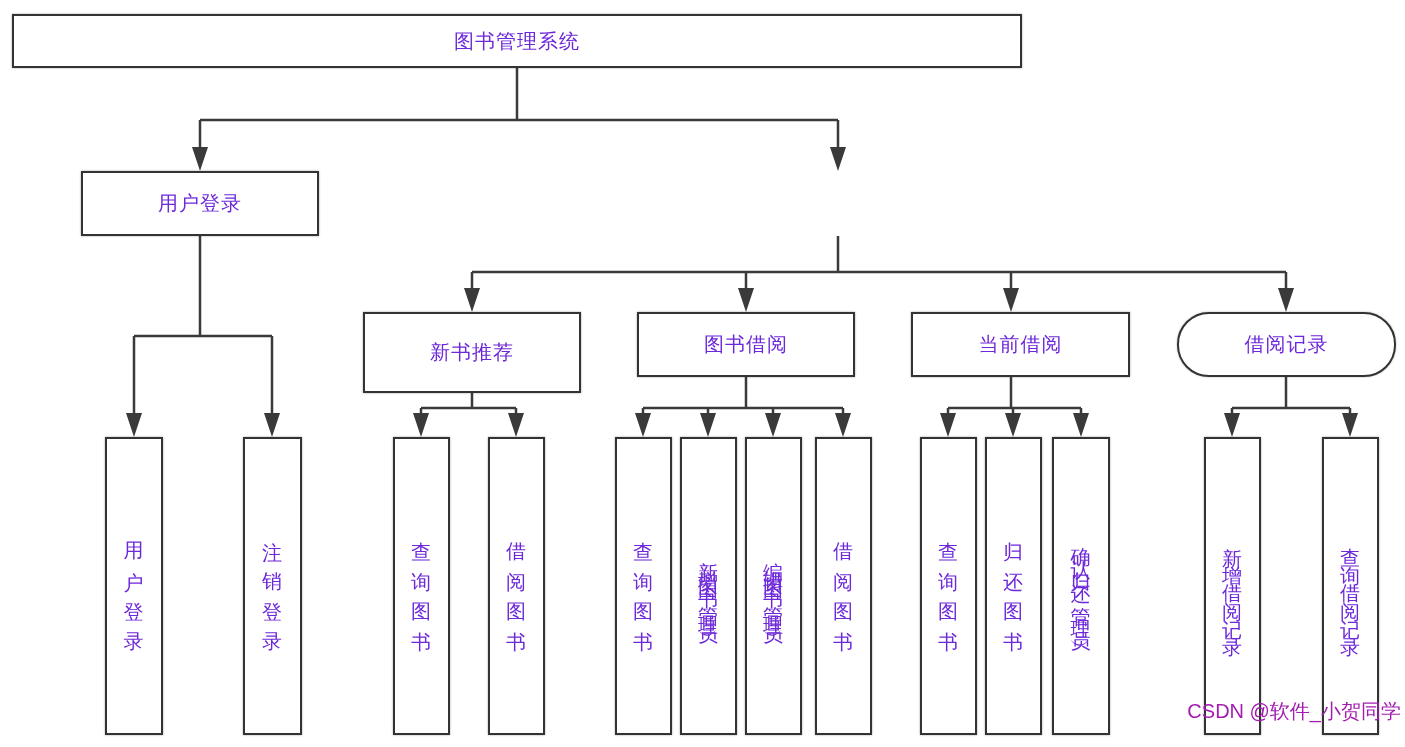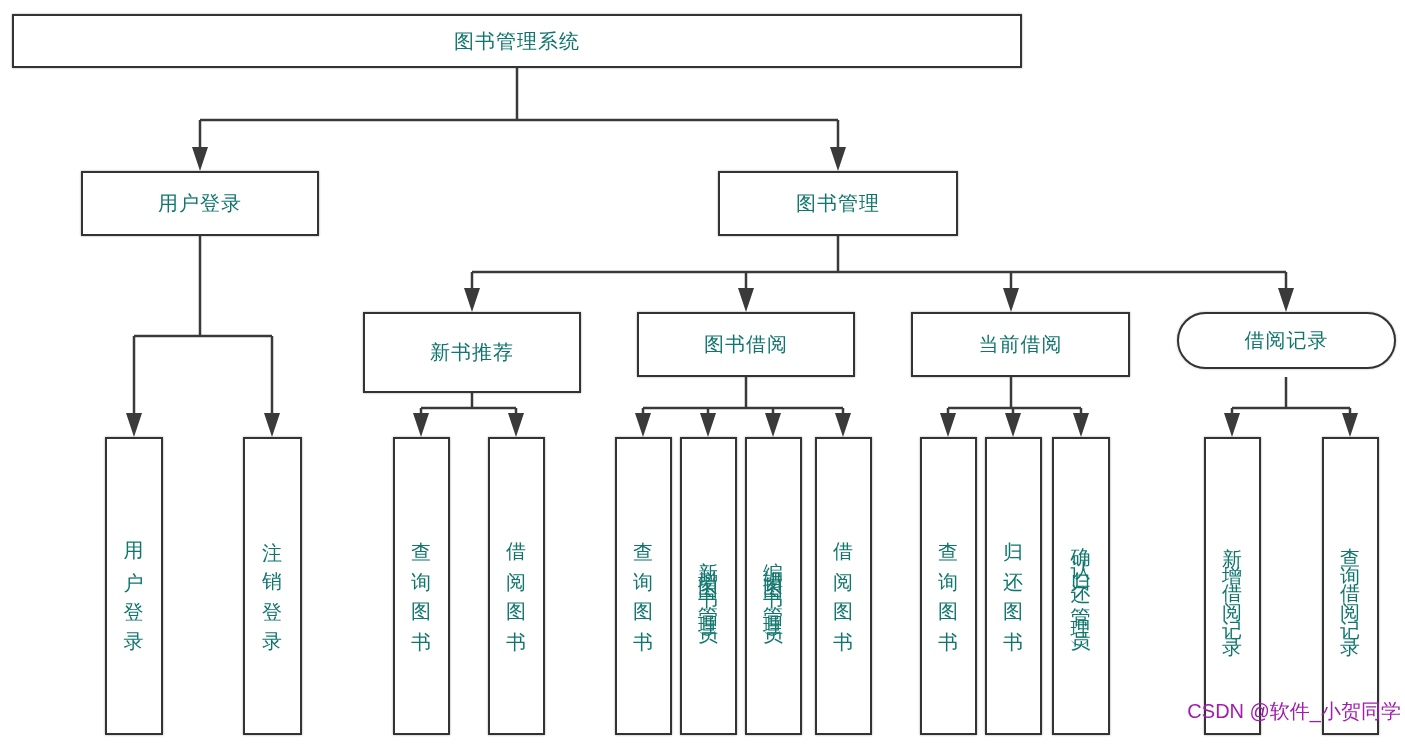--- a/index.html
+++ b/index.html
@@ -15,21 +15,21 @@
   .box {
     position: absolute;
     background: #ffffff;
     border: 2px solid #333333;
     box-shadow: 0 0 2px rgba(60,60,60,.45);
     box-sizing: border-box;
     display: flex;
     align-items: center;
     justify-content: center;
     z-index: 1;
-    color: #0f766e;
+    color: #6d28d9;
   }
   .hbox span {
     font-size: 20px;
     letter-spacing: 1px;
     white-space: nowrap;
   }
   .vbox span {
     writing-mode: vertical-rl;
     text-orientation: mixed;
     font-size: 20px;
@@ -88,34 +88,31 @@
     </g>
   </svg>
 
   <div class="box hbox" style="left:12px; top:14px; width:1010px; height:54px;">
     <span>图书管理系统</span>
   </div>
 
   <div class="box hbox" style="left:81px; top:171px; width:238px; height:65px;">
     <span>用户登录</span>
   </div>
-  <div class="box hbox" style="left:718px; top:171px; width:240px; height:65px;">
-    <span>图书管理</span>
-  </div>
 
   <div class="box hbox" style="left:363px; top:312px; width:218px; height:81px;">
     <span>新书推荐</span>
   </div>
   <div class="box hbox" style="left:637px; top:312px; width:218px; height:65px;">
     <span>图书借阅</span>
   </div>
   <div class="box hbox" style="left:902px; top:312px; width:219px; height:65px;margin-left:9px;">
     <span>当前借阅</span>
   </div>
-  <div class="box hbox" style="left:1177px; top:312px; width:219px; height:57px;border-radius:32px;">
+  <div class="box hbox" style="left:1177px; top:312px; width:219px; height:65px;border-radius:32px;">
     <span>借阅记录</span>
   </div>
 
   <div class="box vbox" style="left:105px; top:437px; width:58px; height:298px;">
     <span class="sp30">用户登录</span>
   </div>
   <div class="box vbox" style="left:243px; top:437px; width:59px; height:298px;">
     <span class="sp30">注销登录</span>
   </div>
 

